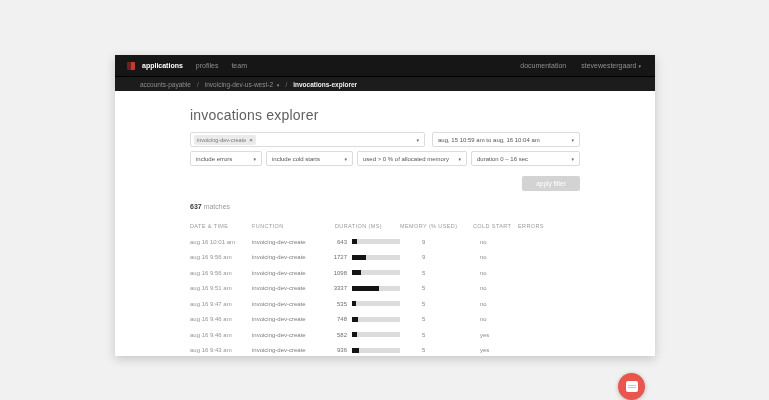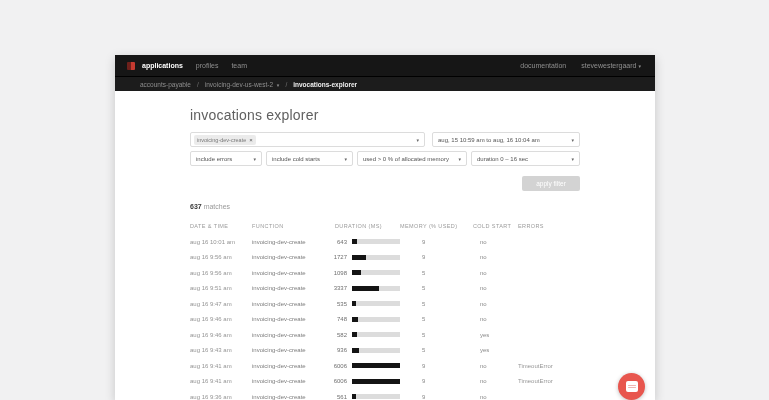--- a/index.html
+++ b/index.html
@@ -1,19 +1,19 @@
 <!DOCTYPE html>
 <html><head>
 <meta charset="utf-8">
 <style>
   * { margin:0; padding:0; box-sizing:border-box; }
   html,body { width:769px; height:400px; overflow:hidden; }
   body { background:#f1f1f2; font-family:"Liberation Sans", sans-serif; position:relative; }
 
-  .app-card { position:absolute; left:115px; top:55px; width:540px; height:345px;
+  .app-card { position:absolute; left:115px; top:55px; width:540px; height:301px;
     background:#ffffff; box-shadow:0 3px 10px rgba(0,0,0,0.18); overflow:hidden; }
 
   
   .navbar { height:21px; background:#161616; display:flex; align-items:center; padding:0 14px 0 12px; }
   .logo { width:8px; height:8px; border-radius:1px; margin-right:7px; flex:none;
     background:linear-gradient(90deg,#6e201b 0 50%, #c43a30 50% 100%); }
   .nav-item { font-size:7px; color:#8f8f8f; margin-right:13px; cursor:default; white-space:nowrap; }
   .nav-item.active { color:#ffffff; font-weight:bold; }
   .nav-right { margin-left:auto; display:flex; align-items:center; gap:15px; }
   .nav-right .nav-item { margin-right:0; }

